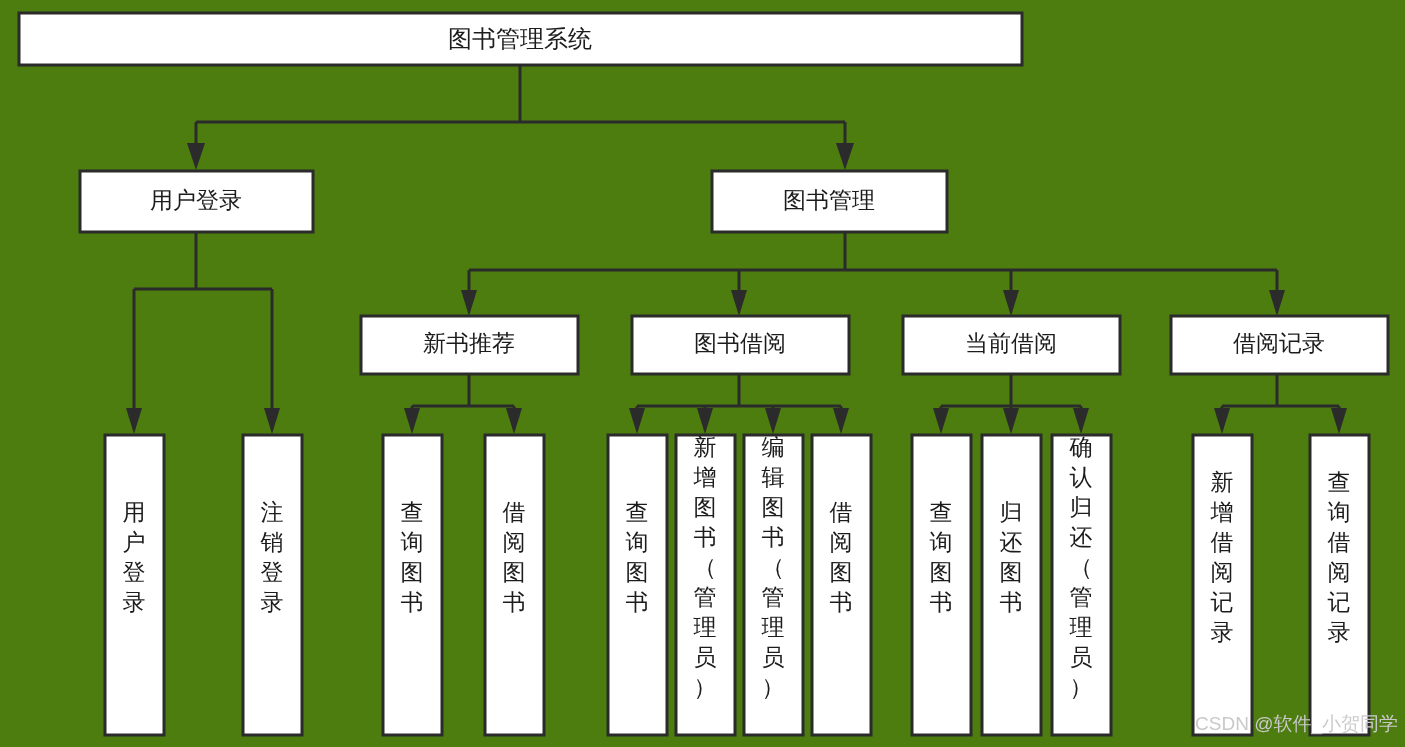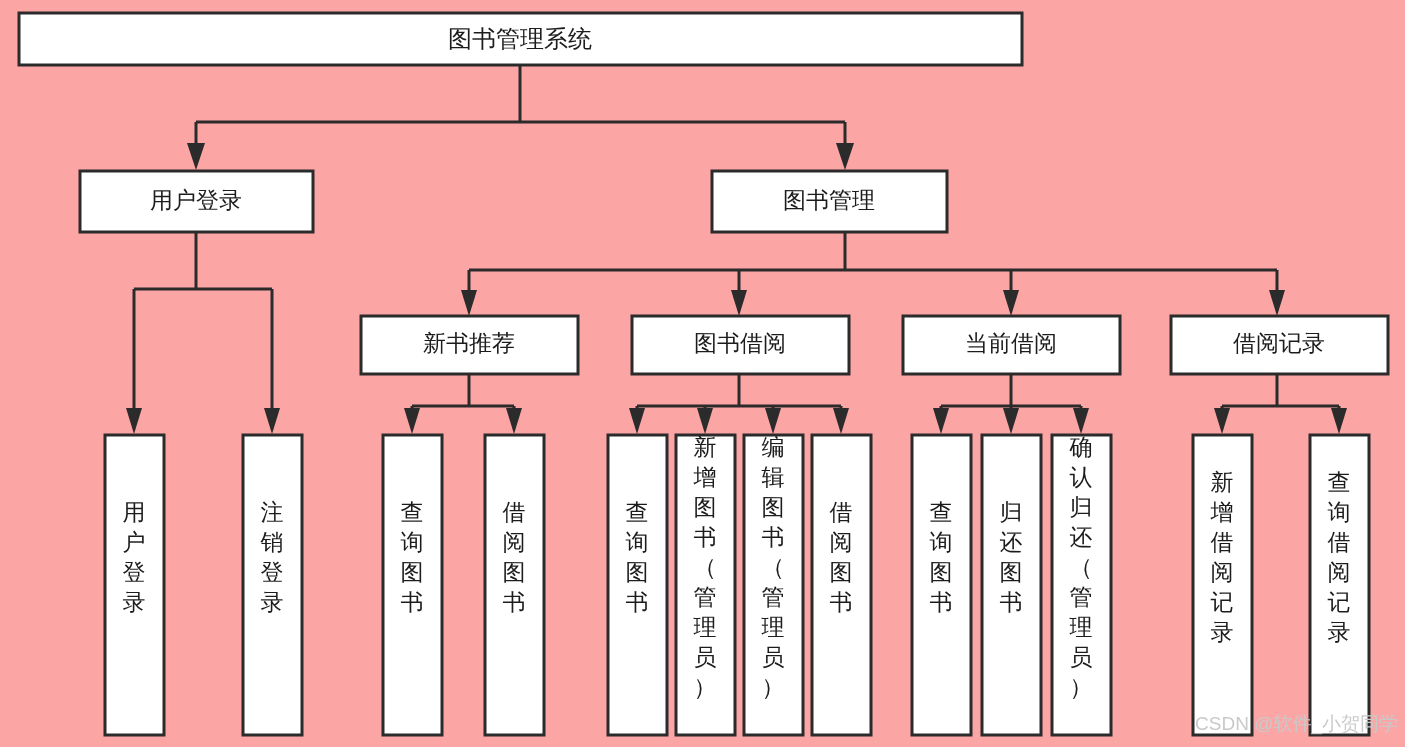--- a/index.html
+++ b/index.html
@@ -7,21 +7,21 @@
     padding: 0;
     background: #ffffff;
   }
   body {
     font-family: "Liberation Sans", "DejaVu Sans", sans-serif;
   }
   #stage {
     position: relative;
     width: 1405px;
     height: 747px;
-    background: #fca5a5;
+    background: #4d7c0f;
     overflow: hidden;
   }
   svg#chart {
     position: absolute;
     left: 0;
     top: 0;
     width: 1405px;
     height: 747px;
     display: block;
   }

